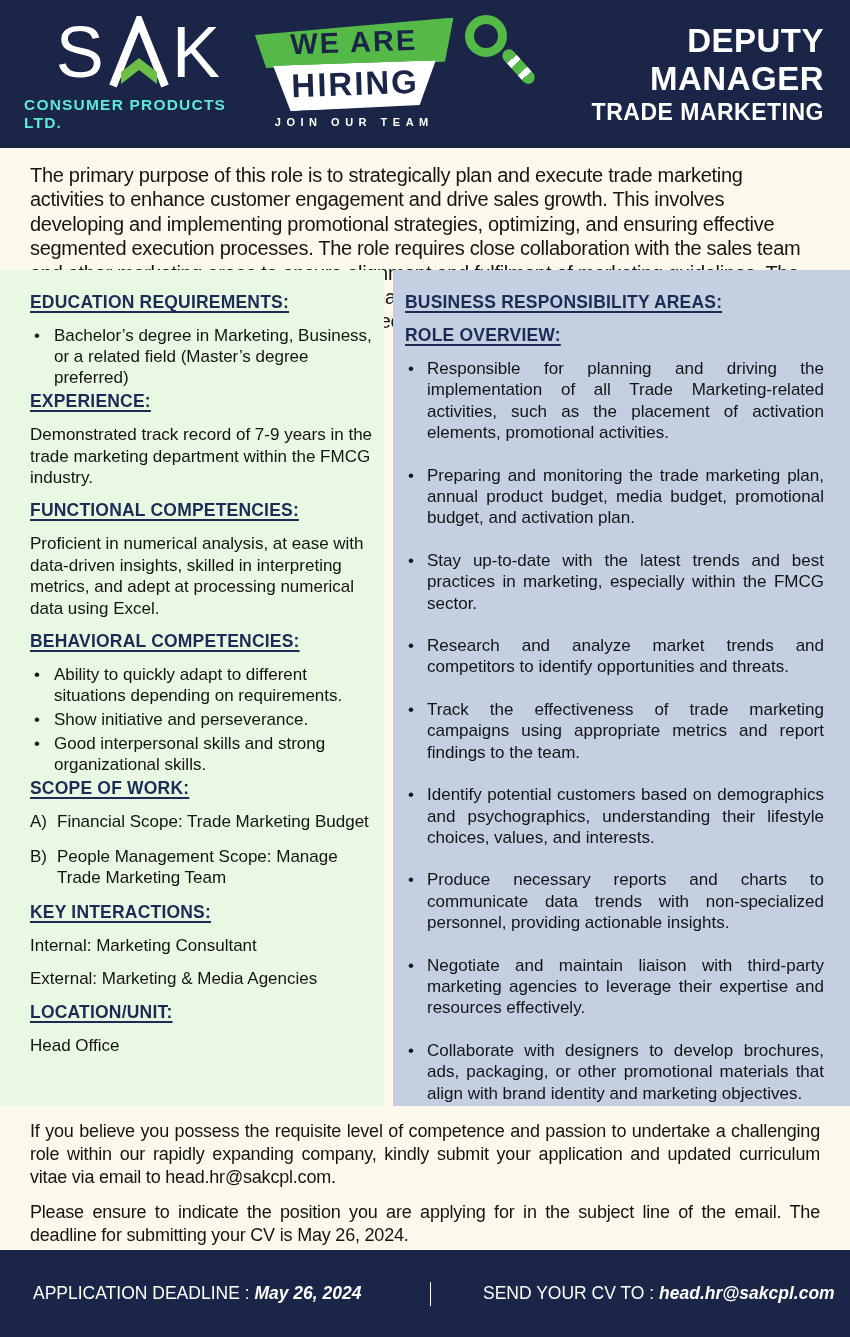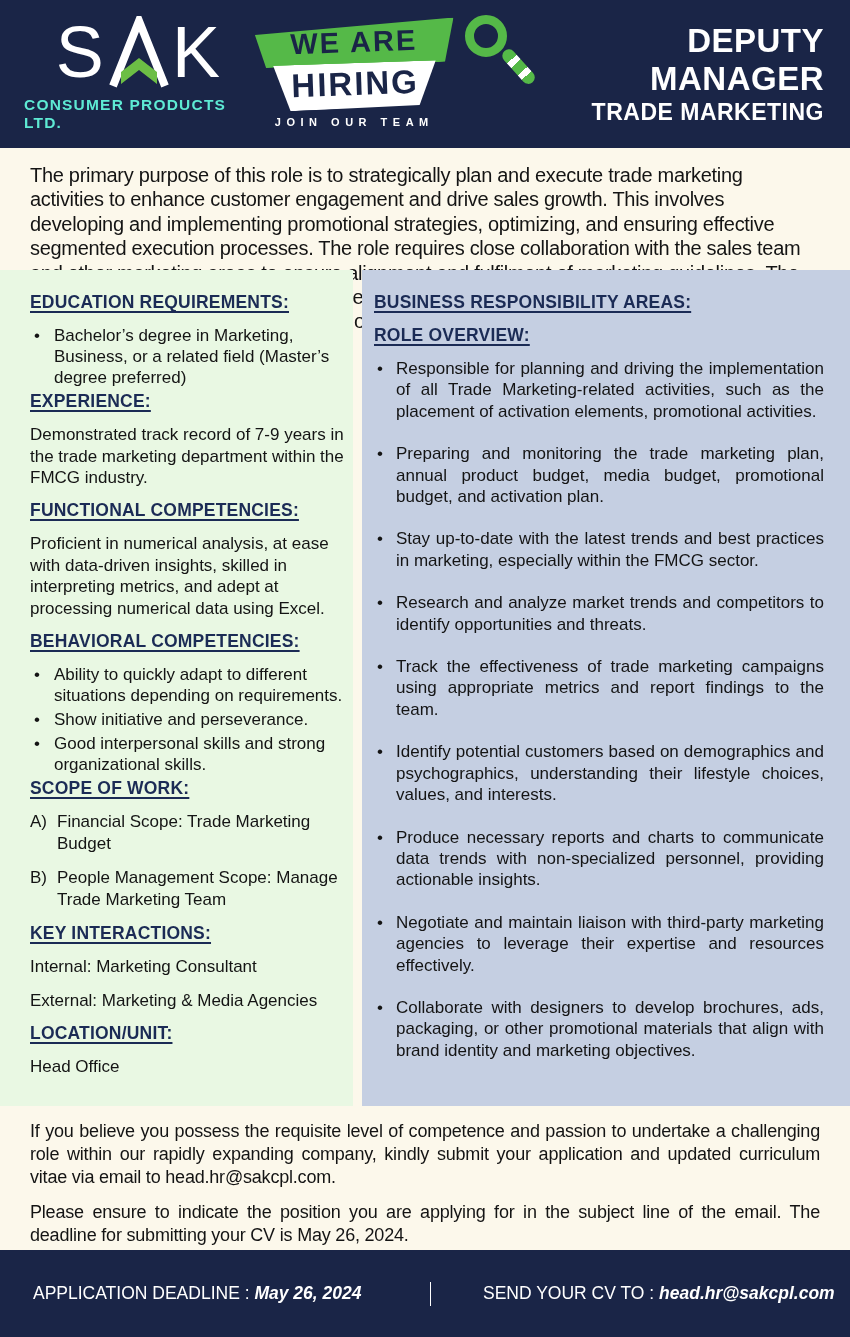--- a/index.html
+++ b/index.html
@@ -26,21 +26,21 @@
 
   .role-title { text-align:right; color:#fff; }
   .role-title .line1 { font-size:33px; font-weight:bold; letter-spacing:0.5px; }
   .role-title .line2 { font-size:23px; font-weight:bold; letter-spacing:0.5px; margin-top:1px;text-align:right; }
 
   
   .intro { height:122px; flex:none; padding:15px 30px 0; font-size:20px; line-height:1.22; color:#141414; letter-spacing:-0.3px; }
 
   
   .columns { height:836px; flex:none; display:flex; }
-  .col-left  { width:353px; flex:none; background:#E9F8E3; padding:12px 8px 0 30px; color:#141414; }
+  .col-left  { width:384px; flex:none; background:#E9F8E3; padding:12px 8px 0 30px; color:#141414; }
   .col-gap   { width:9px; flex:none; }
   .col-right { flex:1; background:#C5CFE2; padding:12px 26px 8px 12px; color:#141414; }
 
   .sec-heading { color:#1B2B55; font-weight:bold; font-size:17.5px; letter-spacing:0.2px; text-decoration:underline; text-decoration-thickness:2px; text-underline-offset:3px; margin-top:2px; margin-bottom:12px; }
   .col-left .sec-heading:first-child { margin-top:10px; }
   .col-right .sec-heading:first-child { margin-top:10px; }
 
   .body-text { font-size:17px; line-height:1.26; }
   .col-left p.body-text { margin-bottom:12px; }
 

